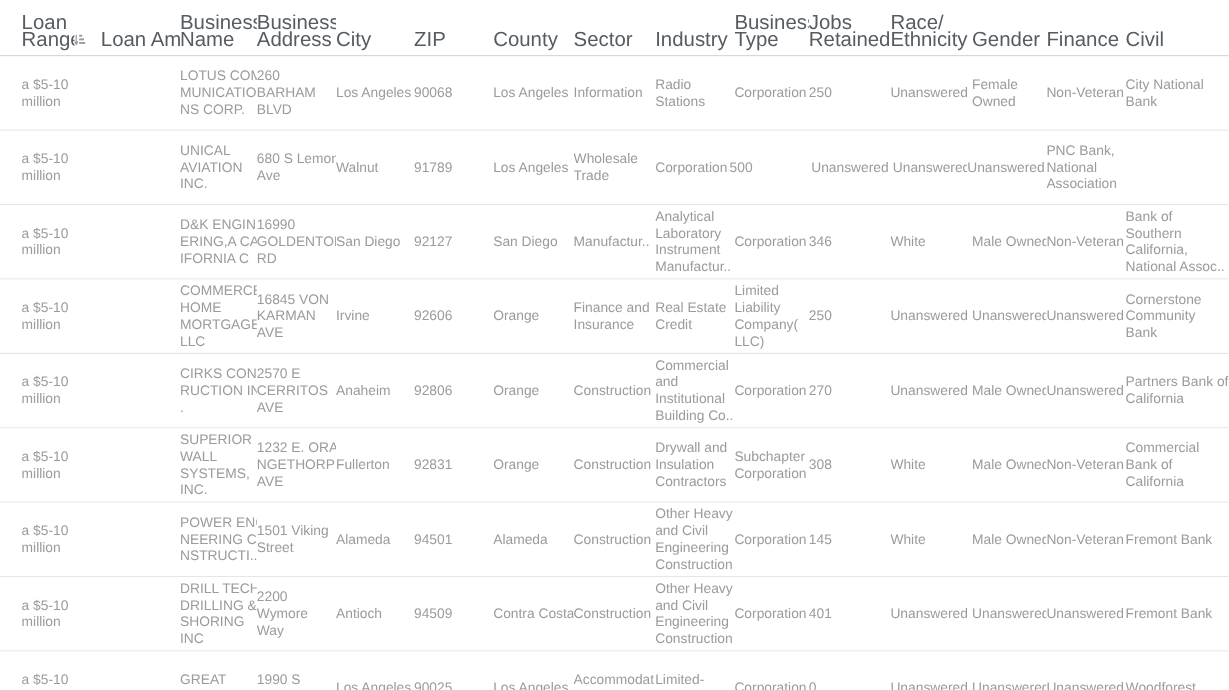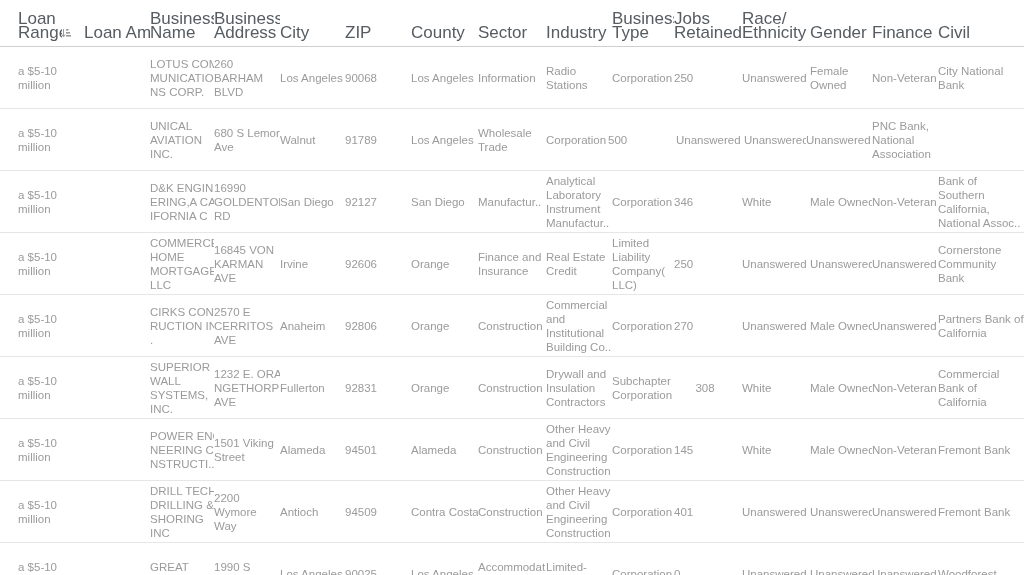--- a/index.html
+++ b/index.html
@@ -243,21 +243,21 @@
 AVE</div>
       <div class="body-cell" style="width: 65px;">Fullerton</div>
       <div class="body-cell" style="width: 66px;">92831</div>
       <div class="body-cell" style="width: 67px;">Orange</div>
       <div class="body-cell" style="width: 68px;">Construction</div>
       <div class="body-cell" style="width: 66px;">Drywall and
 Insulation
 Contractors</div>
       <div class="body-cell" style="width: 62px;">Subchapter S
 Corporation</div>
-      <div class="body-cell" style="width: 68px; text-align: center;">308</div>
+      <div class="body-cell" style="width: 68px;">308</div>
       <div class="body-cell" style="width: 68px;">White</div>
       <div class="body-cell" style="width: 62px;">Male Owned</div>
       <div class="body-cell" style="width: 66px;">Non-Veteran</div>
       <div class="body-cell" style="width: 86px;">Commercial
 Bank of
 California</div>
     </div>
     <div class="body-row">
       <div class="body-cell first" style="width: 62px;">a $5-10
 million</div>

